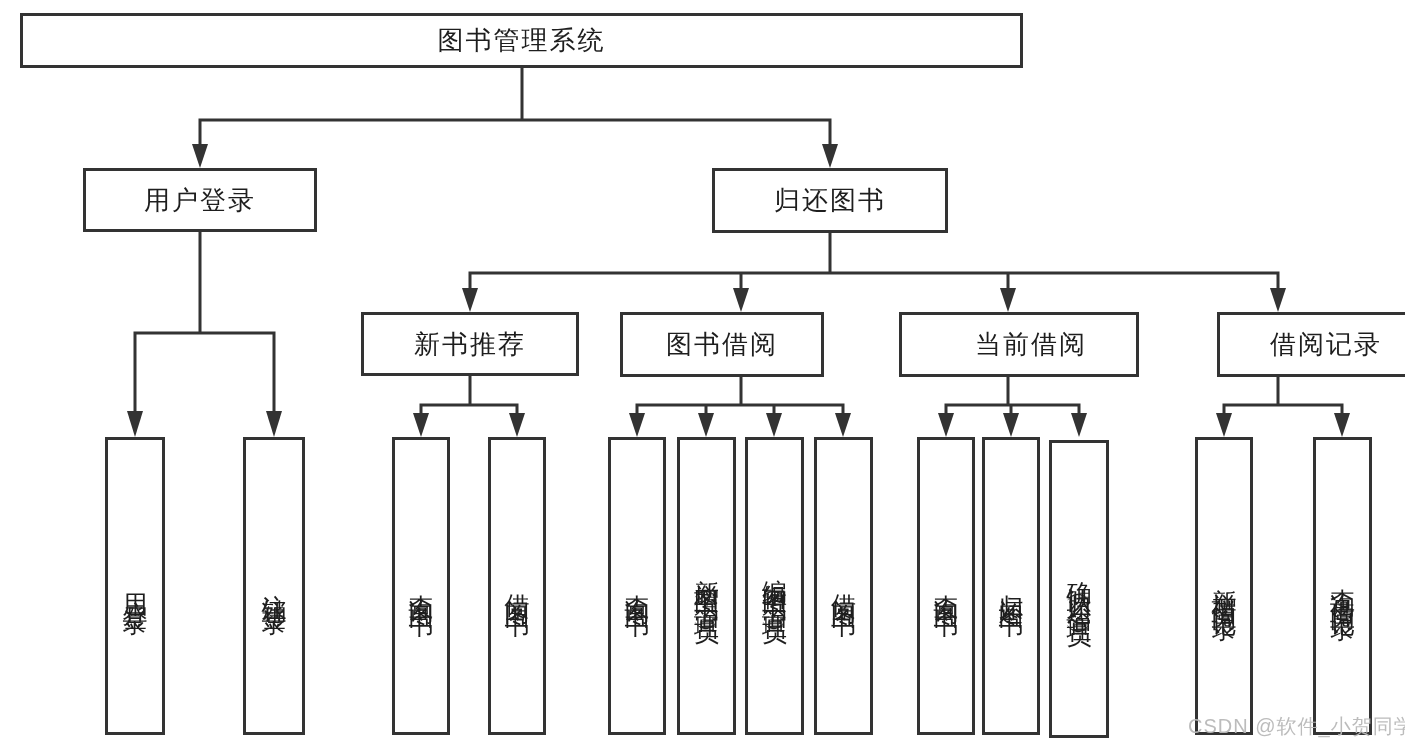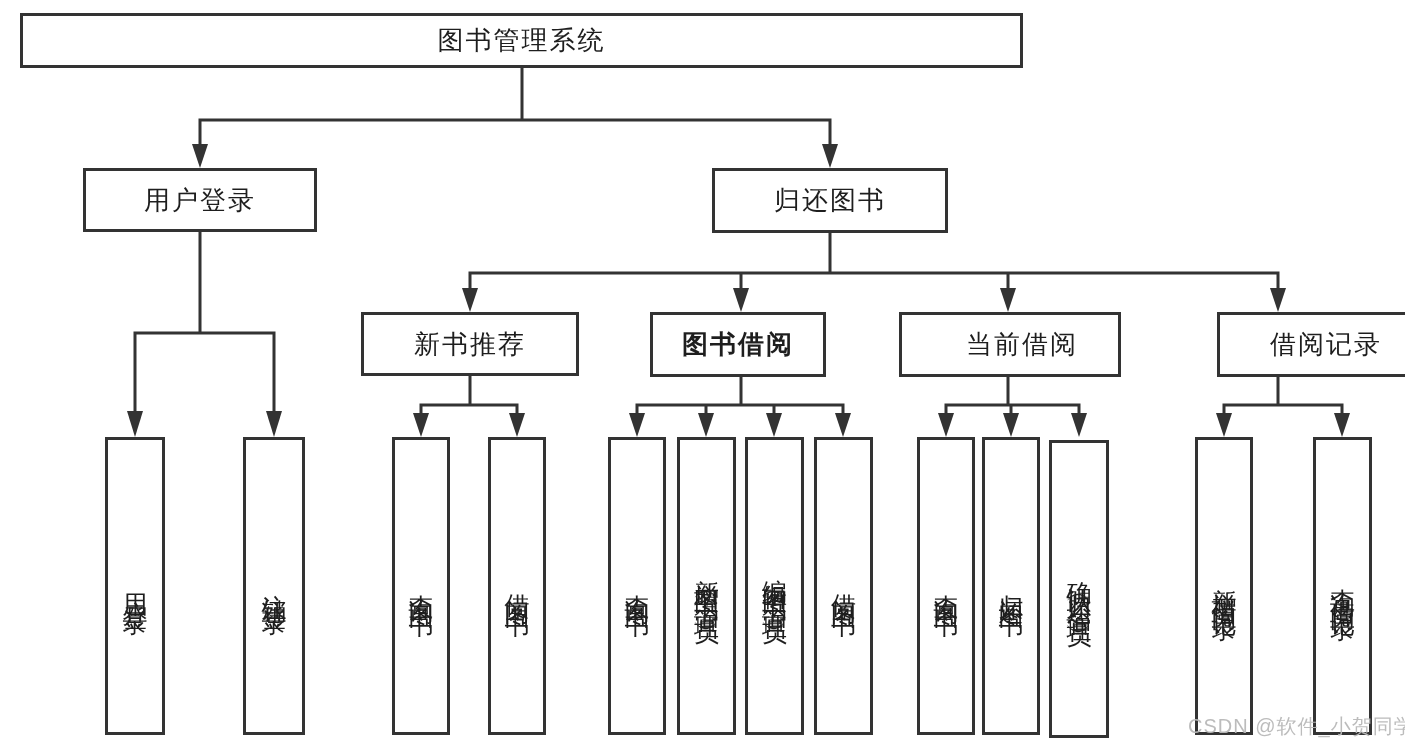--- a/index.html
+++ b/index.html
@@ -105,24 +105,24 @@
   <div class="hbox" style="left:83px;top:168px;width:234px;height:64px;">
     <span>用户登录</span>
   </div>
   <div class="hbox" style="left:712px;top:168px;width:236px;height:65px;">
     <span>归还图书</span>
   </div>
 
   <div class="hbox" style="left:361px;top:312px;width:218px;height:64px;">
     <span>新书推荐</span>
   </div>
-  <div class="hbox" style="left:650px;top:312px;width:176px;height:65px;font-weight:bold;">
+  <div class="hbox" style="left:620px;top:312px;width:204px;height:65px;">
     <span>图书借阅</span>
   </div>
-  <div class="hbox" style="left:899px;top:312px;width:222px;height:65px;padding-left:24px;">
+  <div class="hbox" style="left:899px;top:312px;width:240px;height:65px;padding-left:24px;">
     <span>当前借阅</span>
   </div>
   <div class="hbox" style="left:1169px;top:312px;width:218px;height:65px;margin-left:48px;">
     <span>借阅记录</span>
   </div>
 
   <div class="vbox" style="left:105px;width:60px;">
     <span class="vtext">用户登录</span>
   </div>
   <div class="vbox" style="left:243px;width:62px;">

